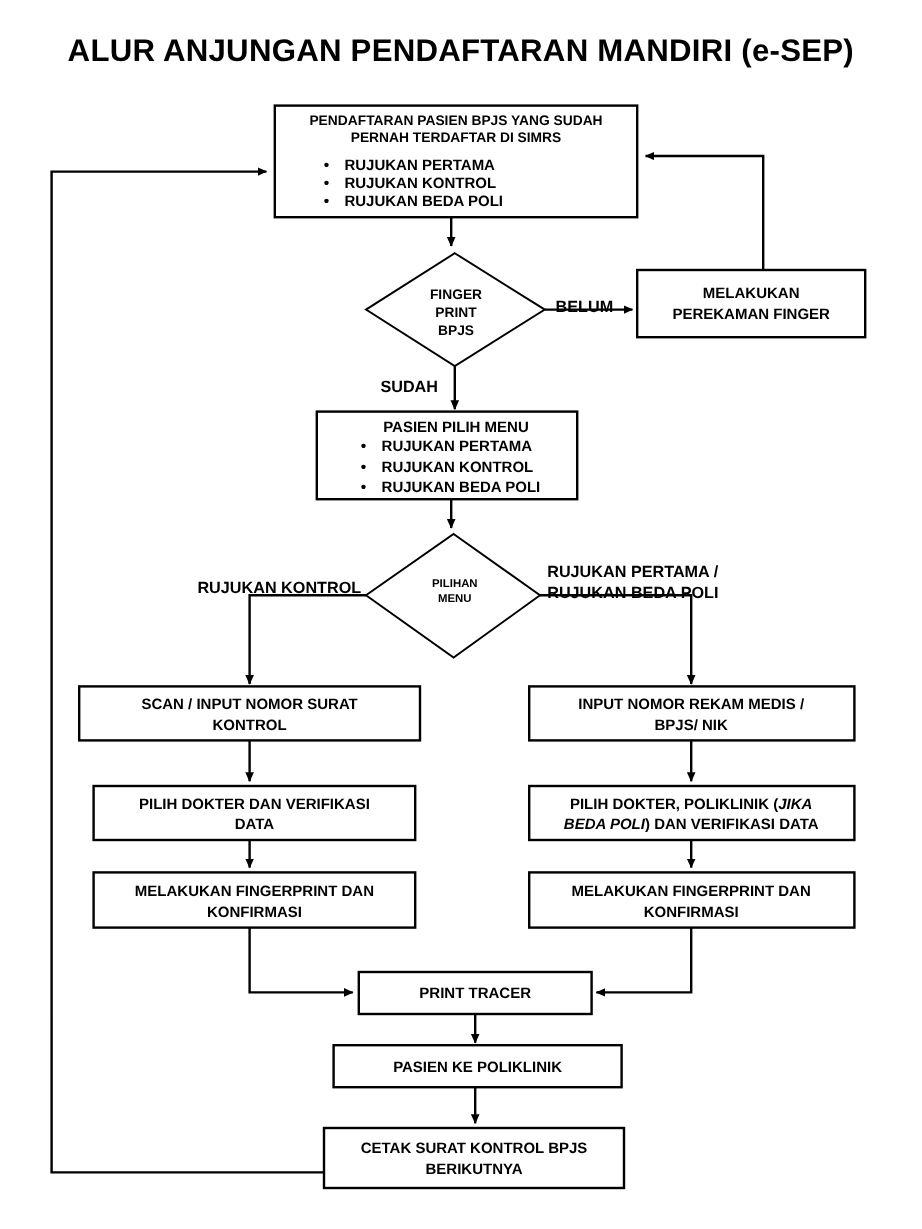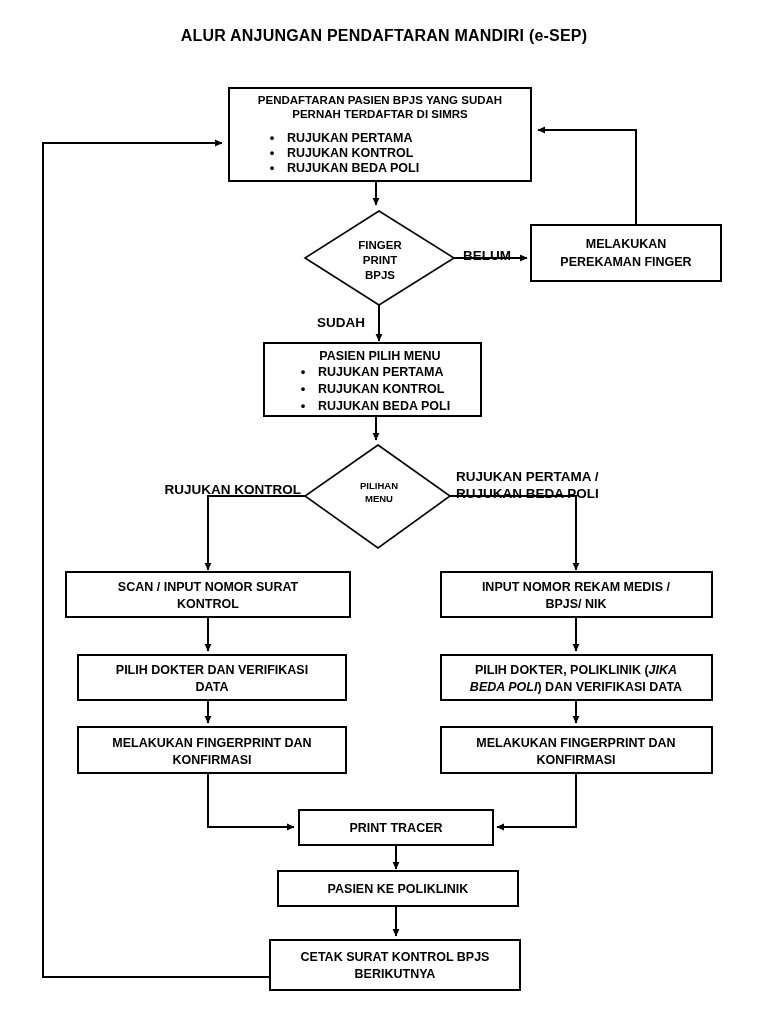--- a/index.html
+++ b/index.html
@@ -18,21 +18,21 @@
     width: 768px;
     height: 1024px;
     background: #ffffff;
   }
   #chart-title {
     position: absolute;
     left: 0;
     top: 27px;
     width: 768px;
     text-align: center;
-    font-size: 16px;
+    font-size: 26px;
     font-weight: bold;
     letter-spacing: 0.2px;
     color: #000000;
   }
   svg.flow {
     position: absolute;
     left: 0;
     top: 0;
     width: 768px;
     height: 1024px;

